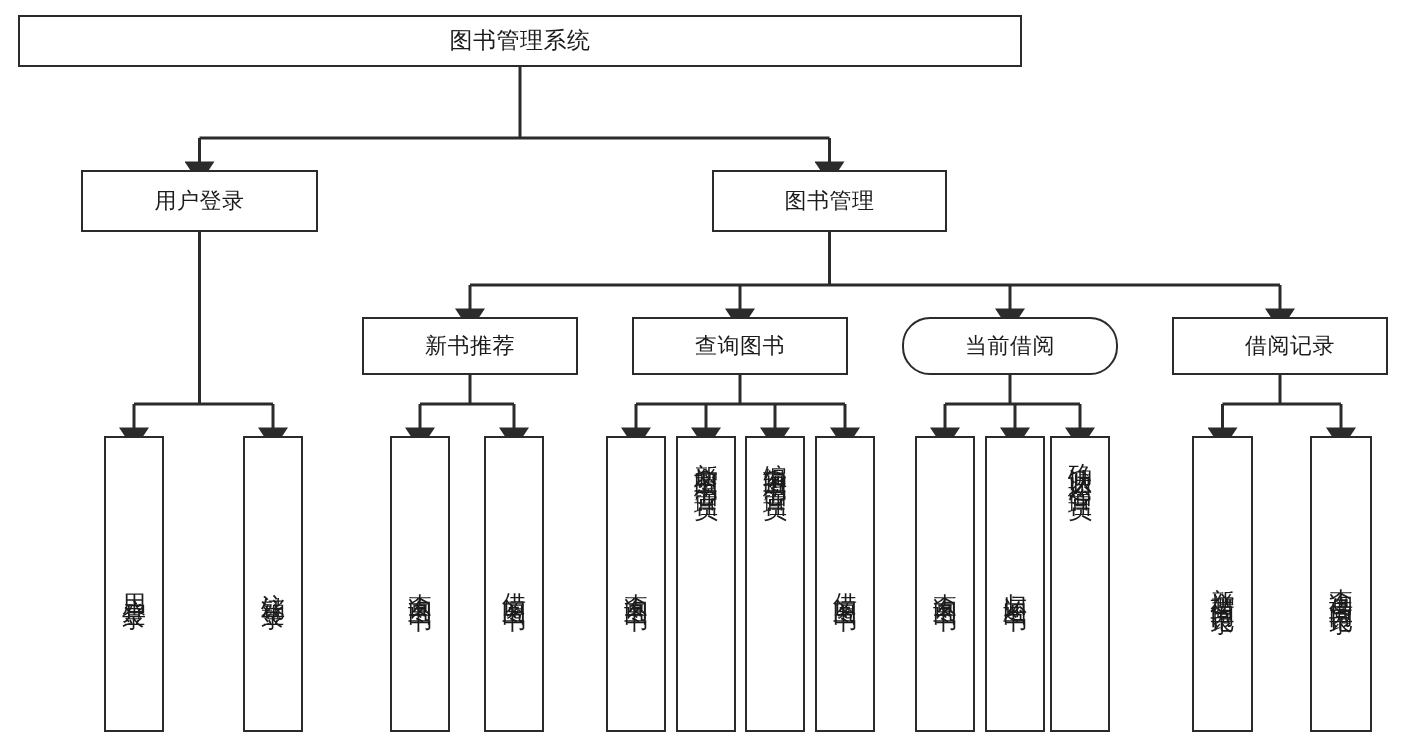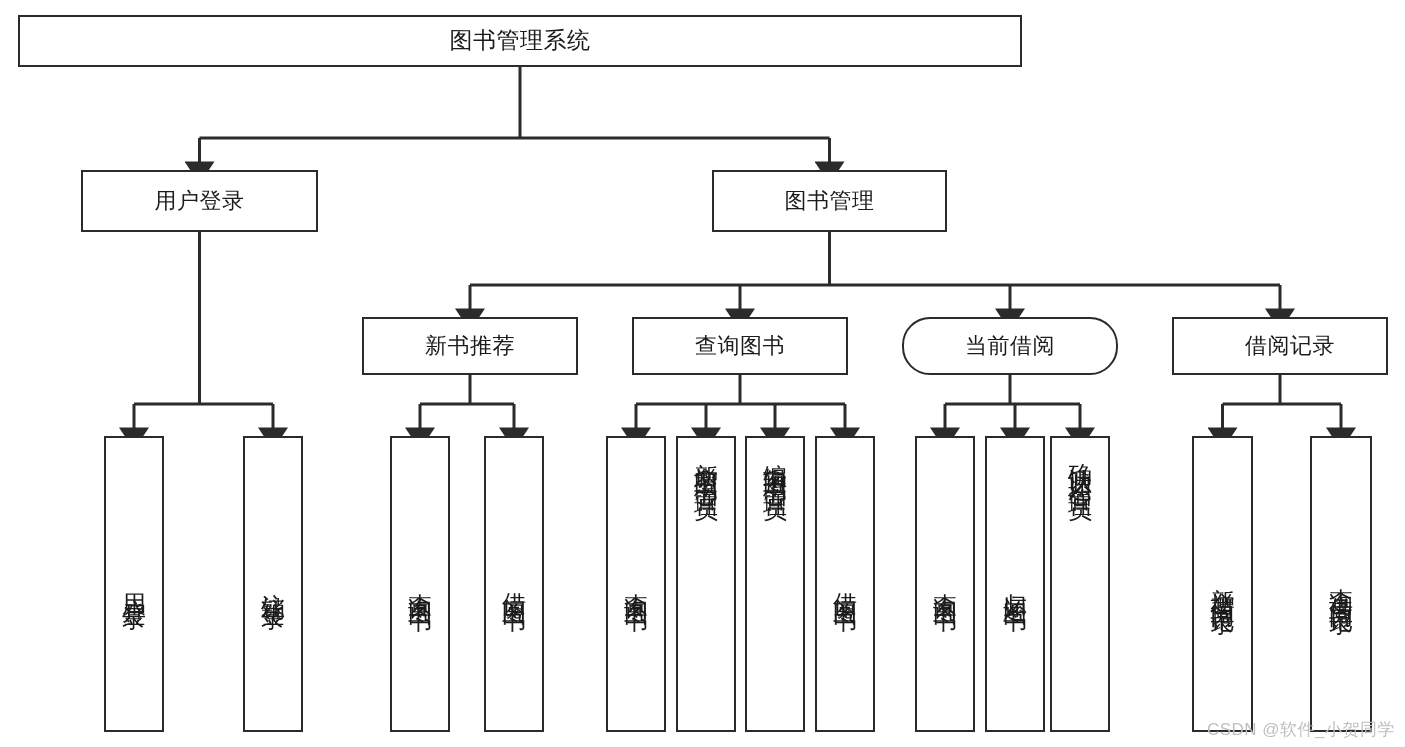--- a/index.html
+++ b/index.html
@@ -179,14 +179,13 @@
         <span class="label">确认归还（管理员）</span>
       </div>
       <div class="node leaf centered" style="left: 1192px; top: 436px; width: 61px; height: 296px;">
         <span class="label">新增借阅记录</span>
       </div>
       <div class="node leaf centered" style="left: 1310px; top: 436px; width: 62px; height: 296px;">
         <span class="label">查询借阅记录</span>
       </div>
     </div>
 
-  <div id="watermark">CSDN @软件_小贺同学</div>
 </div>
 
 </body></html>

